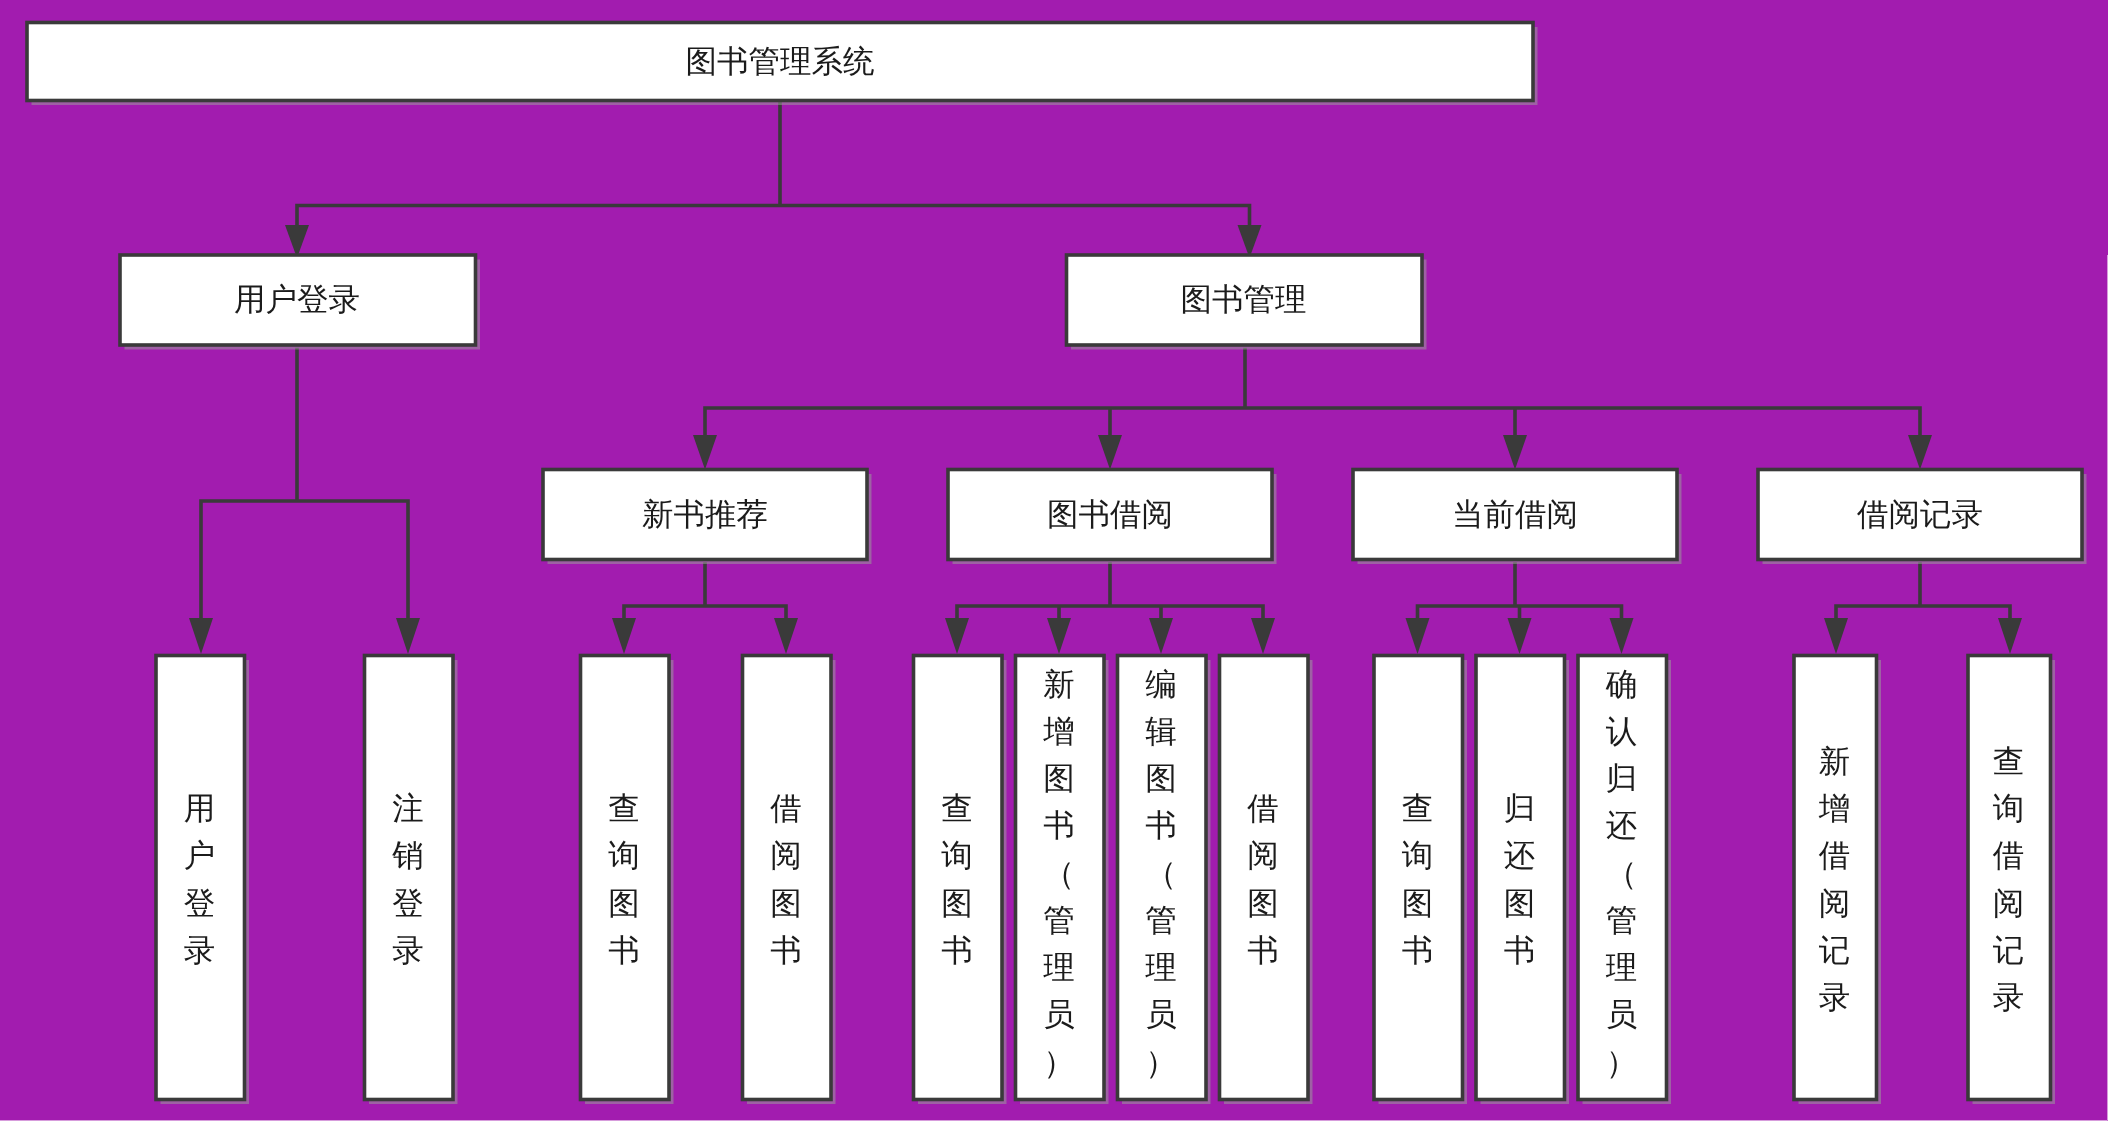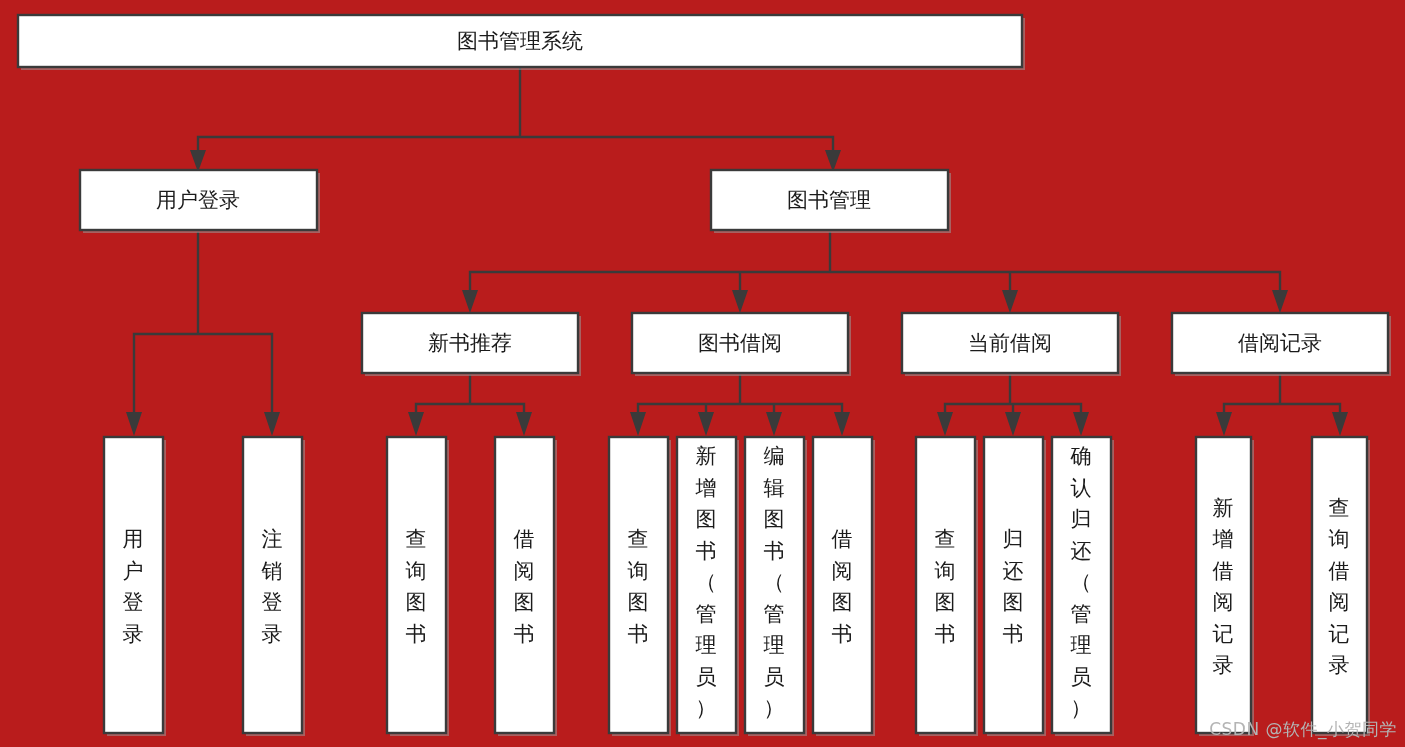--- a/index.html
+++ b/index.html
@@ -7,21 +7,21 @@
     padding: 0;
     background: #ffffff;
   }
   body {
     font-family: "DejaVu Sans", "Liberation Sans", sans-serif;
   }
   #canvas {
     position: relative;
     width: 1405px;
     height: 747px;
-    background: #b91c1c;
+    background: #a21caf;
     overflow: hidden;
   }
   svg.diagram {
     position: absolute;
     left: 0;
     top: 0;
     width: 1405px;
     height: 747px;
   }
   .node-box {
@@ -230,14 +230,13 @@
       </g>
 
       <g>
         <rect class="node-shadow" x="1315" y="440" width="55" height="296"></rect>
         <rect class="node-box" x="1312" y="437" width="55" height="296"></rect>
         <text class="node-label-v vtext" x="1339" y="0"><tspan x="1339" y="514.5">查</tspan><tspan x="1339" y="546">询</tspan><tspan x="1339" y="577.5">借</tspan><tspan x="1339" y="609">阅</tspan><tspan x="1339" y="640.5">记</tspan><tspan x="1339" y="672">录</tspan></text>
       </g>
     </g>
   </svg>
 
-  <div class="watermark">CSDN @软件_小贺同学</div>
 </div>
 
 </body></html>

